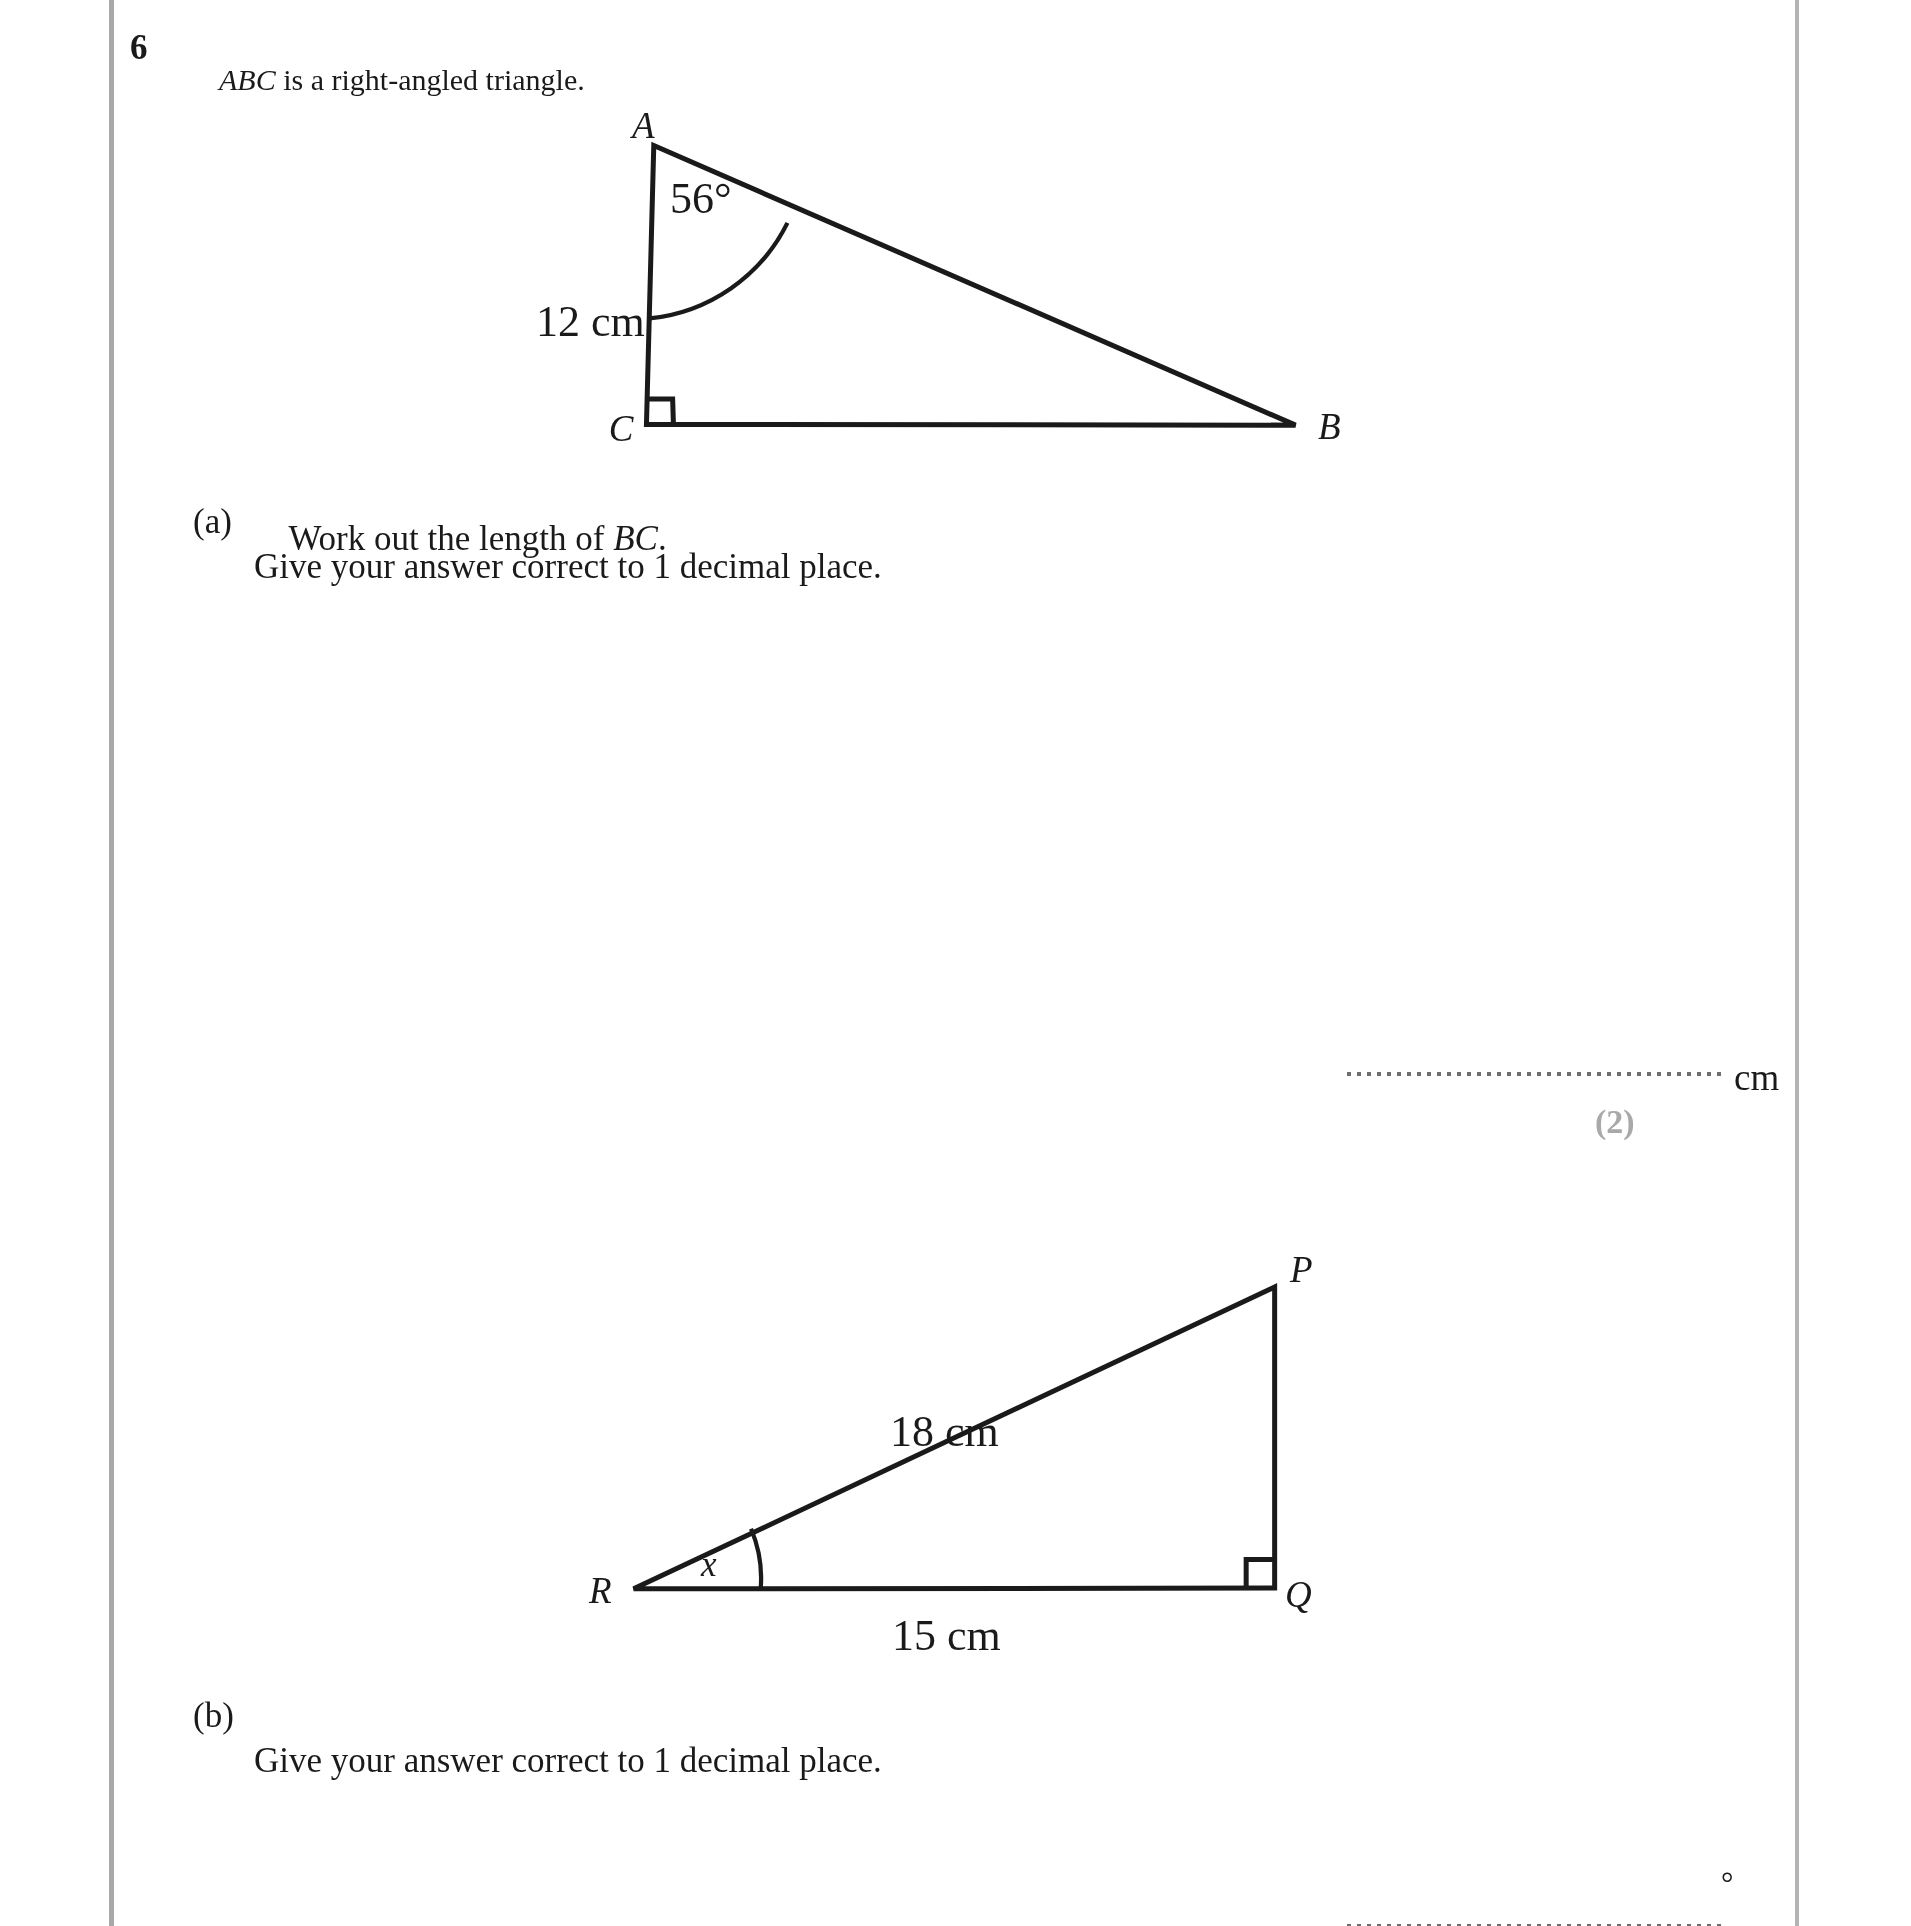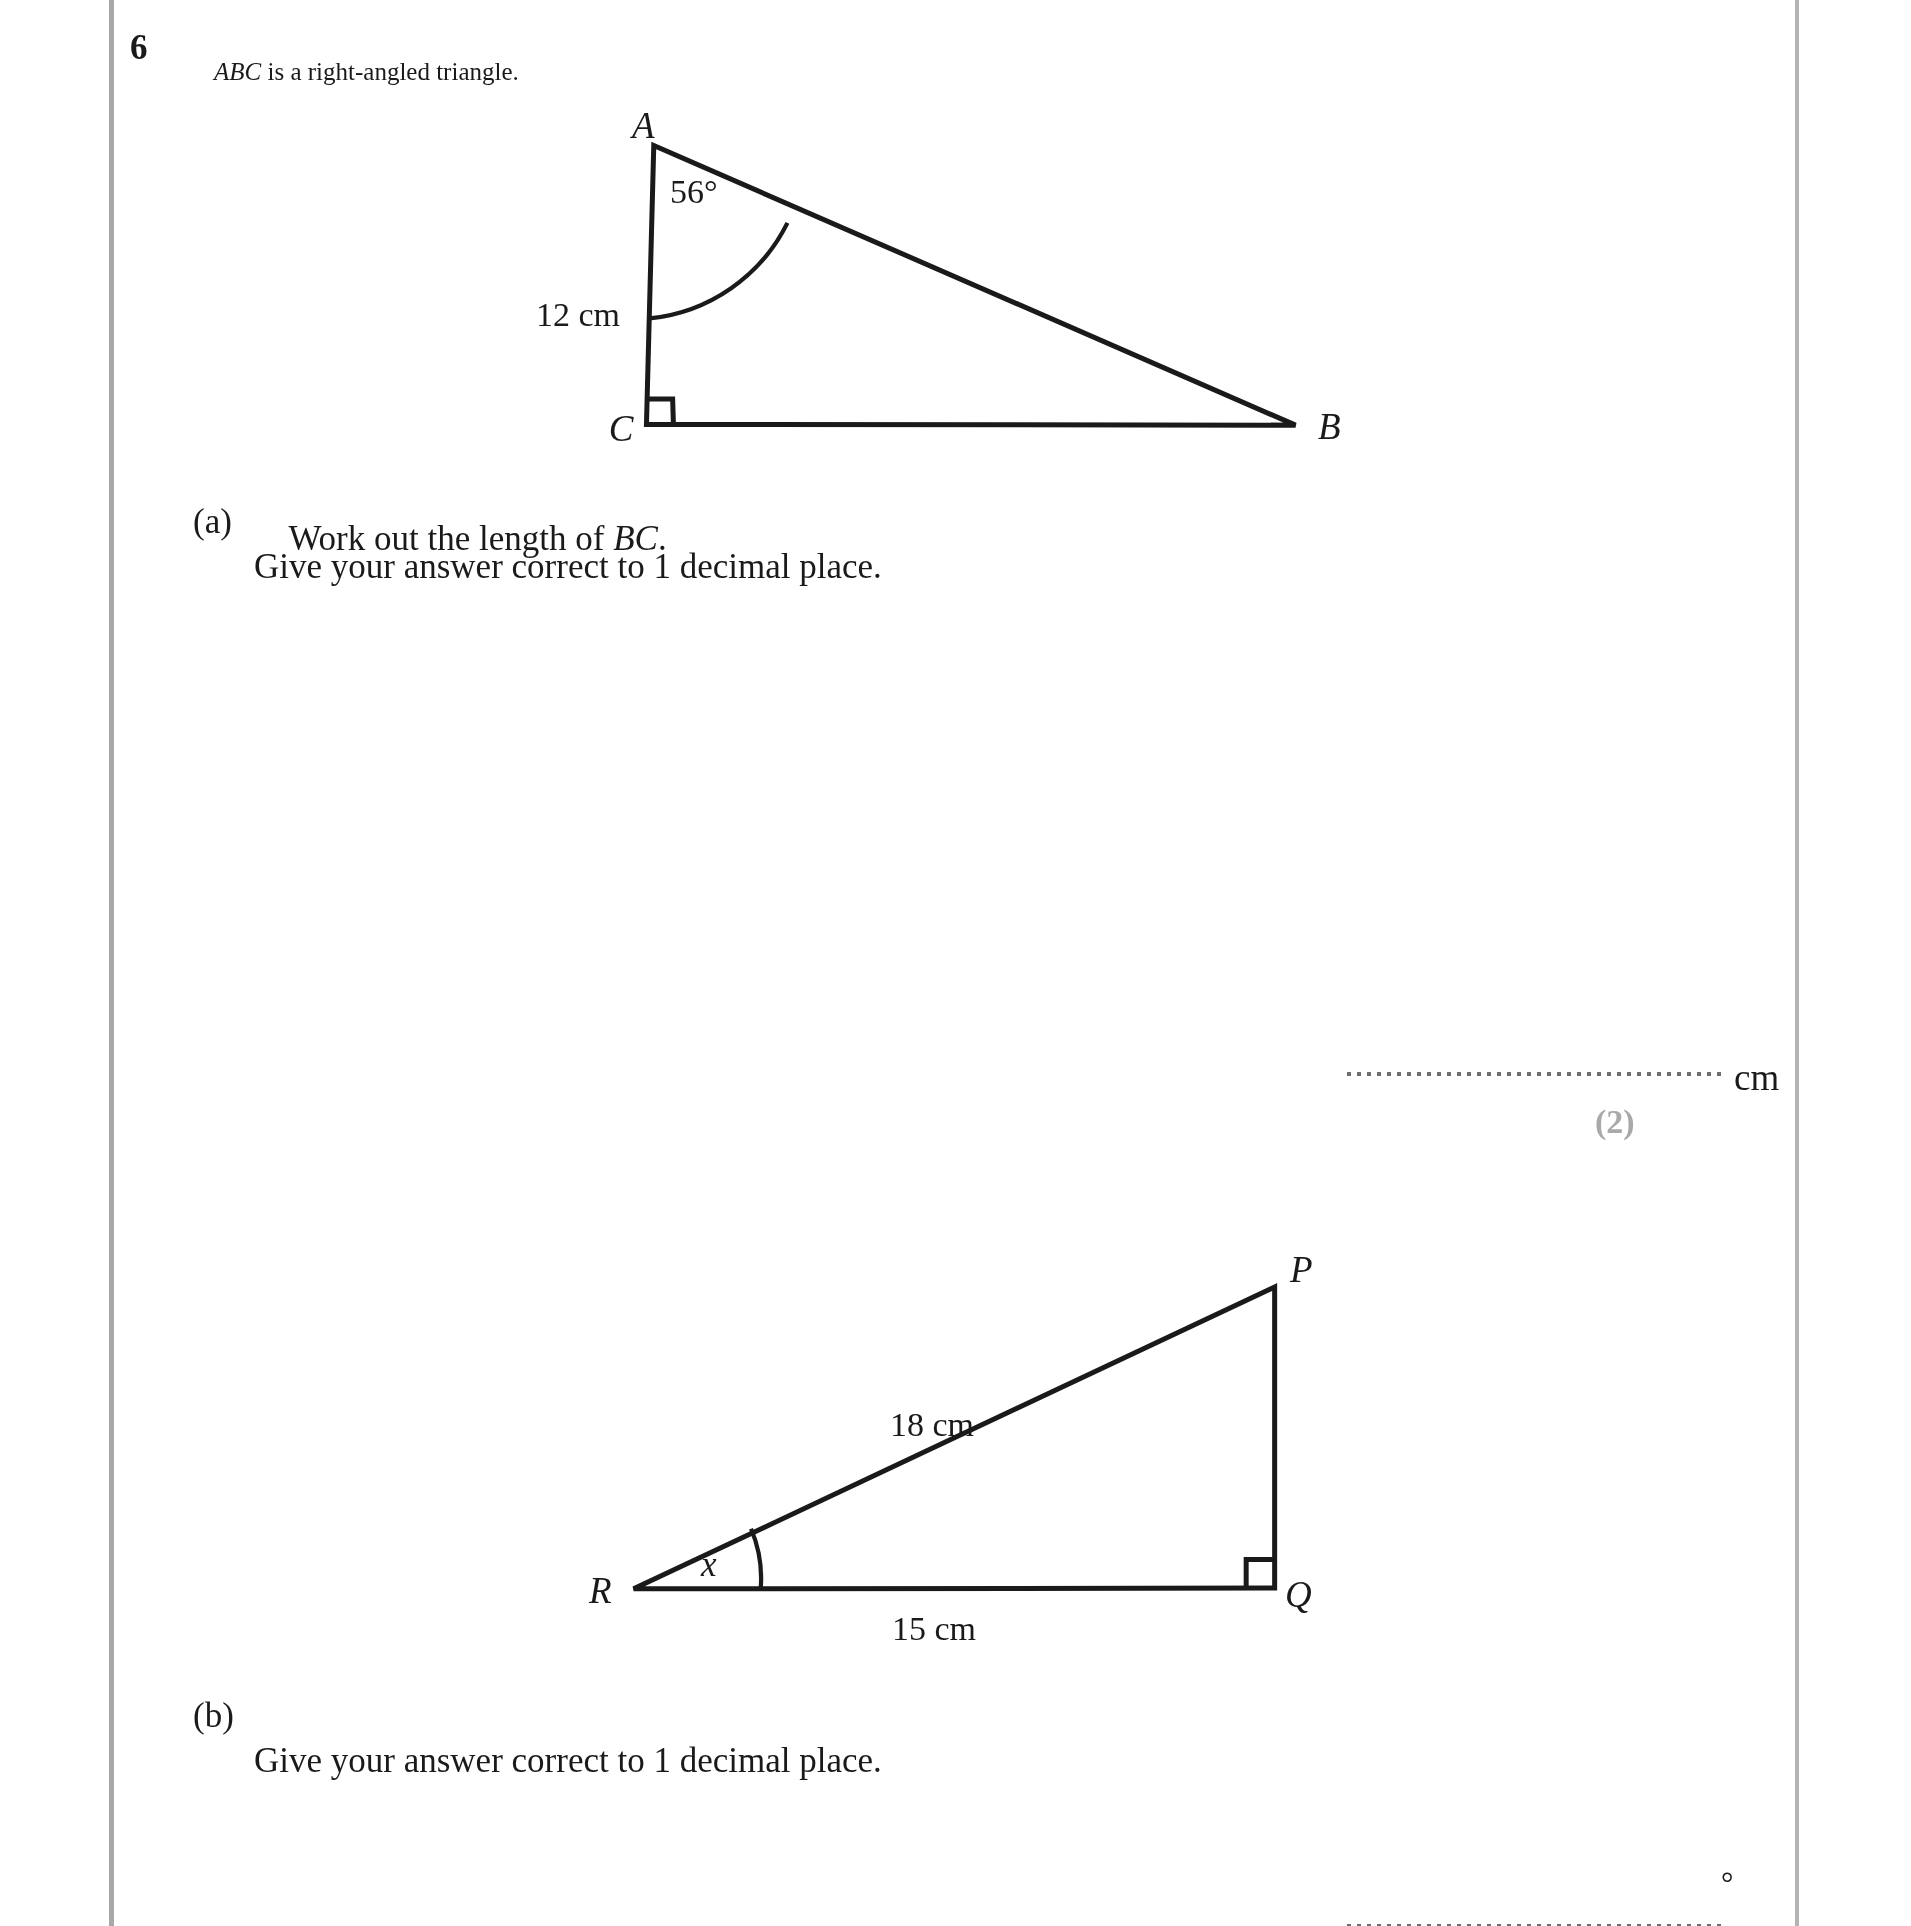--- a/index.html
+++ b/index.html
@@ -43,21 +43,21 @@
   .txt {
     position: absolute;
     white-space: pre;
     line-height: 1.18;
   }
   .q-num {
     font-weight: bold;
     font-size: 35px;
   }
   .stem {
-    font-size: 25px;
+    font-size: 30px;
   }
   .ital { font-style: italic; }
   .part-label {
     font-size: 35px;
   }
   .part-body {
     font-size: 35px;
   }
   .marks {
     font-size: 34px;
@@ -87,21 +87,21 @@
   }
   .diagram svg { display: block; overflow: visible; }
   .vlabel {
     position: absolute;
     font-style: italic;
     font-size: 37px;
     white-space: pre;
   }
   .dlabel {
     position: absolute;
-    font-size: 34px;
+    font-size: 44px;
     white-space: pre;
     text-align: right;
   }
   .dlabel-ital {
     position: absolute;
     font-style: italic;
     font-size: 35px;
     white-space: pre;
   }
 </style>

